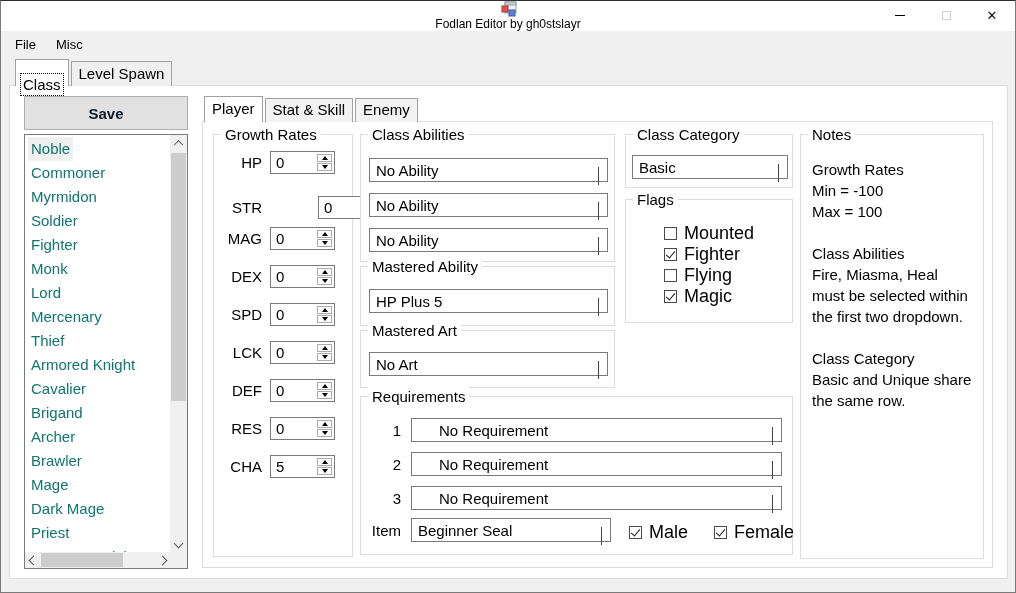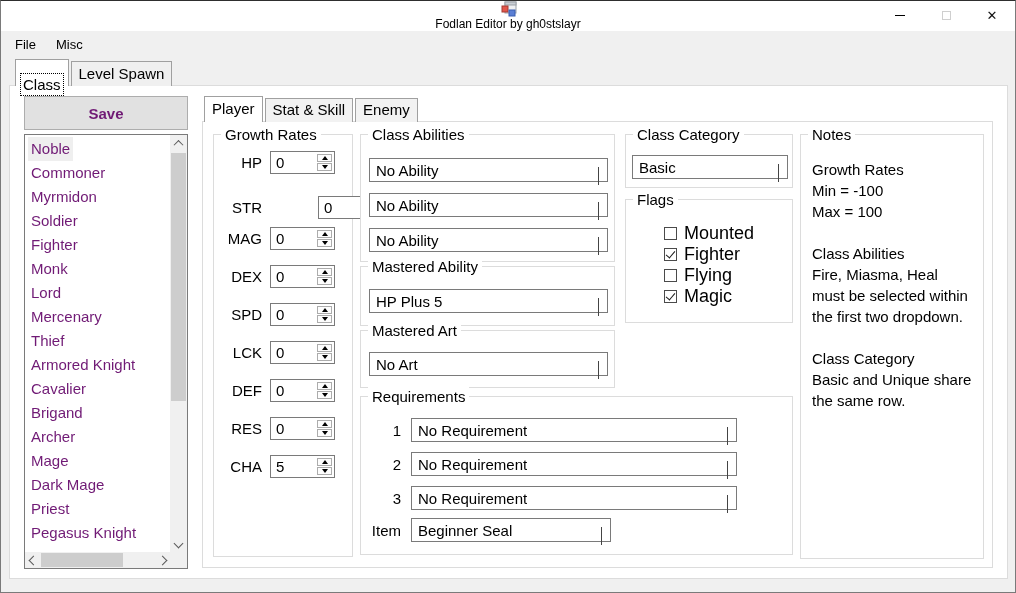--- a/index.html
+++ b/index.html
@@ -32,27 +32,27 @@
   
   .otabs { position:absolute; left:14px; top:58px; height:27px; display:flex; align-items:flex-end; z-index:3; }
   .otab { background:#f0f0f0; border:1px solid #a0a0a0; border-bottom:none; height:25px; padding:3px 7px 0 7px; font-size:15px; margin-right:0; }
   .otab.on { background:#fff; height:27px; border:1px solid #a0a0a0; border-bottom:none; padding-top:16px; position:relative; z-index:4; }
   .otab.on .tlabel { outline:1px dotted #000; outline-offset:2px; }
   .otab + .otab { margin-left:2px; }
 
   .opage { position:absolute; left:8px; top:84px; width:999px; height:494px; background:#fff; border:1px solid #dcdcdc; z-index:2; }
 
   
-  .save-btn { position:absolute; left:14px; top:10px; width:164px; height:34px; background:#e1e1e1; border:1px solid #adadad; display:flex; align-items:center; justify-content:center; font-size:15px; font-weight:bold; color:#701a75; }
+  .save-btn { position:absolute; left:14px; top:10px; width:164px; height:34px; background:#e1e1e1; border:1px solid #adadad; display:flex; align-items:center; justify-content:center; font-size:15px; font-weight:bold; color:#0f172a; }
 
   
   .listbox { position:absolute; left:14px; top:48px; width:164px; height:435px; background:#fff; border:1px solid #7a7a7a; }
   .lb-items { position:absolute; left:0; top:2px; right:17px; bottom:16px; overflow:hidden; }
   .lb-row { height:24px; line-height:24px; white-space:nowrap; padding-left:3px; }
-  .lb-text { display:inline-block; font-size:15px; color:#701a75; padding:0 3px;text-align:center; }
+  .lb-text { display:inline-block; font-size:15px; color:#0f766e; padding:0 3px;text-align:center; }
   .lb-text.on { background:#efefef; }
   
   .vsb { position:absolute; top:0; right:0; width:17px; bottom:16px; background:#f0f0f0; }
   .vsb-thumb { position:absolute; left:1px; right:1px; top:18px; height:248px; background:#cdcdcd; }
   .sb-arrow { position:absolute; width:17px; height:17px; display:flex; align-items:center; justify-content:center; }
   .chev { width:7px; height:7px; border-right:1.6px solid #5a5a5a; border-bottom:1.6px solid #5a5a5a; }
   .chev.up   { transform:rotate(-135deg) translate(-1px,-1px); }
   .chev.down { transform:rotate(45deg); }
   .chev.left { transform:rotate(135deg); }
   .chev.right{ transform:rotate(-45deg); }
@@ -97,21 +97,21 @@
   .combo-text { font-size:15px; padding-left:6px; white-space:nowrap; overflow:hidden; }
   .combo-arrow { position:absolute; right:8px; top:8px; }
   .combo-arrow .chev { border-color:#444; }
 
   .ability-combo { position:absolute; left:8px; width:239px; }
   #grp-abilities .ability-combo:nth-of-type(1){ top:25px; }
 
   
   .req-row { position:absolute; left:0; height:24px; display:flex; align-items:center; }
   .req-num { width:40px; text-align:right; font-size:15px; margin-right:10px; }
-  .req-combo { width:326px; }
+  .req-combo { width:371px;padding-left:21px; }
   .item-combo { width:200px; }
 
   
   .cbx-row { display:flex; align-items:center; }
   .cb { width:13px; height:13px; border:1px solid #4a4a4a; background:#fff; position:relative; flex:0 0 auto; }
   .cb.on::after { content:""; position:absolute; left:3px; top:0px; width:4px; height:8px; border-right:1.6px solid #1a1a1a; border-bottom:1.6px solid #1a1a1a; transform:rotate(40deg); }
   .cb-label { font-size:18px; margin-left:7px; }
 
   .flag-row { position:absolute; left:38px; height:21px; display:flex; align-items:center; }
 
@@ -218,20 +218,23 @@
           </div>
 
           <div class="lb-row">
             <span class="lb-text">Brigand</span>
           </div>
 
           <div class="lb-row">
             <span class="lb-text">Archer</span>
           </div>
 
+          <div class="lb-row">
+            <span class="lb-text">Brawler</span>
+          </div>
 
           <div class="lb-row">
             <span class="lb-text">Mage</span>
           </div>
 
           <div class="lb-row">
             <span class="lb-text">Dark Mage</span>
           </div>
 
           <div class="lb-row">
@@ -487,20 +490,32 @@
                 </span>
               </div>
             </div>
           <div class="req-row" style="top:121px;">
             <span class="req-num">Item</span>
             <span class="combo item-combo">
               <span class="combo-text">Beginner Seal</span>
               <span class="combo-arrow"><span class="chev down"></span></span>
             </span>
           </div>
+          <div style="position:absolute; left:268px; top:125px; display:flex; gap:26px;">
+
+              <span class="cbx-row">
+                <span class="cb on"></span>
+                <span class="cb-label">Male</span>
+              </span>
+
+              <span class="cbx-row">
+                <span class="cb on"></span>
+                <span class="cb-label">Female</span>
+              </span>
+            </div>
         </div>
 
         <div class="grp" id="grp-category">
           <span class="grp-title">Class Category</span>
           <div class="combo" style="position:absolute; left:6px; top:20px; width:156px;">
             <span class="combo-text">Basic</span>
             <span class="combo-arrow"><span class="chev down"></span></span>
           </div>
         </div>
 

